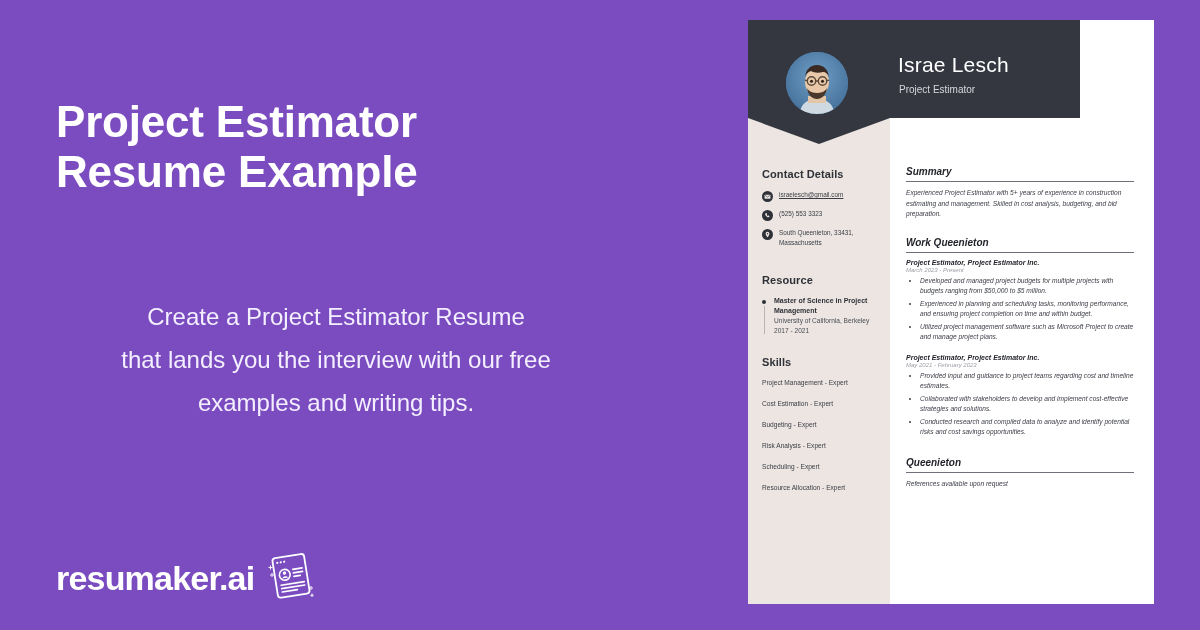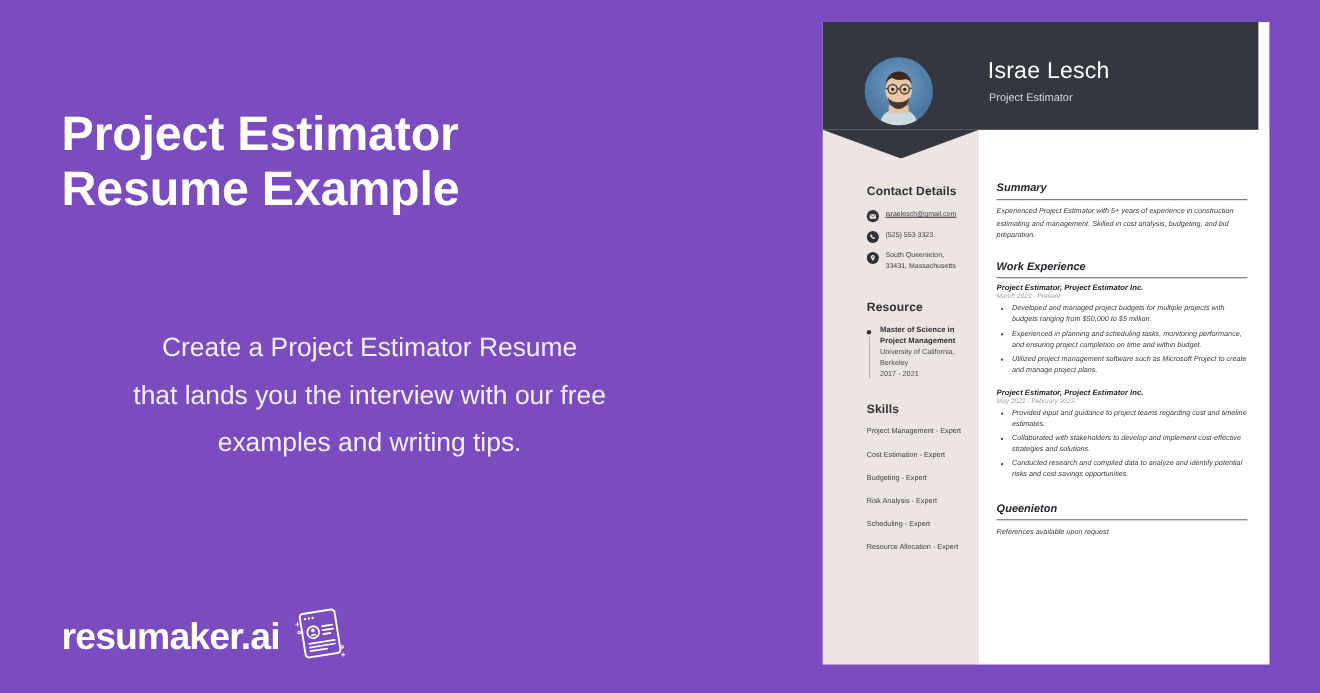--- a/index.html
+++ b/index.html
@@ -22,35 +22,35 @@
     color:#f4efff;font-size:24px;line-height:43px;font-weight:400;
     white-space:pre-line;
     text-align:center;
   }
   .brand{position:absolute;left:0;top:548px;display:flex;align-items:center;gap:8px;}
   .brand-text{color:#ffffff;font-size:34px;font-weight:700;letter-spacing:-0.8px;line-height:40px;}
   .brand-mark{display:block;}
 
   
   .sheet{position:absolute;left:748px;top:20px;width:406px;height:584px;background:#ffffff;overflow:hidden;}
-  .sheet-head{position:absolute;left:0;top:0;width:396px;height:98px;background:#343740;z-index:3;}
+  .sheet-head{position:absolute;left:0;top:0;width:332px;height:98px;background:#343740;z-index:3;}
   .head-notch{position:absolute;left:0;top:98px;width:142px;height:26px;z-index:3;}
   .avatar{
     position:absolute;left:38px;top:32px;width:62px;height:62px;border-radius:50%;
     overflow:hidden;background:#4e7ba8;
   }
   .avatar svg{display:block;}
   .name{position:absolute;left:150px;top:33px;color:#ffffff;font-size:21px;font-weight:400;letter-spacing:.2px;}
   .role{position:absolute;left:151px;top:64px;color:#d7d8dc;font-size:10px;font-weight:400;}
 
   .col-left{position:absolute;left:0;top:98px;width:142px;height:486px;background:#ece5e1;z-index:1;}
   .col-right{position:absolute;left:142px;top:98px;width:264px;height:486px;background:#ffffff;z-index:1;}
 
   .side{position:absolute;left:0;top:98px;width:142px;z-index:4;padding:0;}
-  .side-inner{padding:50px 14px 0 14px;margin-left:26px;}
+  .side-inner{padding:50px 14px 0 14px;}
   .side h3{margin:0 0 10px 0;font-size:11px;font-weight:700;color:#2f3138;letter-spacing:.1px;}
   .contact-row{display:flex;align-items:flex-start;gap:6px;margin-bottom:7px;}
   .cicon{flex:0 0 auto;width:11px;height:11px;border-radius:50%;background:#2f3138;display:flex;align-items:center;justify-content:center;margin-top:1px;}
   .cicon svg{display:block;}
   .ctext{font-size:6.4px;line-height:9.5px;color:#3a3d45;}
   .ctext.link{text-decoration:underline;}
   .side-gap{height:20px;}
   .edu-item{position:relative;padding-left:12px;}
   .edu-bullet{position:absolute;left:0;top:3.5px;width:4px;height:4px;border-radius:50%;background:#2f3138;}
   .edu-rule{position:absolute;left:1.5px;top:10px;bottom:2px;width:1px;background:#bdb3ad;}
@@ -210,21 +210,21 @@
 
     <div class="main">
       <div class="main-inner">
 
         <div class="sec-h">Summary</div>
         <div class="sec-rule"></div>
         <div class="sec-body">Experienced Project Estimator with 5+ years of experience in construction estimating and management. Skilled in cost analysis, budgeting, and bid preparation.</div>
 
         <div class="sec-gap"></div>
 
-        <div class="sec-h">Work Experience</div>
+        <div class="sec-h">Work Queenieton</div>
         <div class="sec-rule"></div>
 
         <div>
           <div class="job-title">Project Estimator, Project Estimator Inc.</div>
           <div class="job-date">March 2023 - Present</div>
           <ul class="bullets">
             <li>Developed and managed project budgets for multiple projects with budgets ranging from $50,000 to $5 million.</li>
             <li>Experienced in planning and scheduling tasks, monitoring performance, and ensuring project completion on time and within budget.</li>
             <li>Utilized project management software such as Microsoft Project to create and manage project plans.</li>
           </ul>

